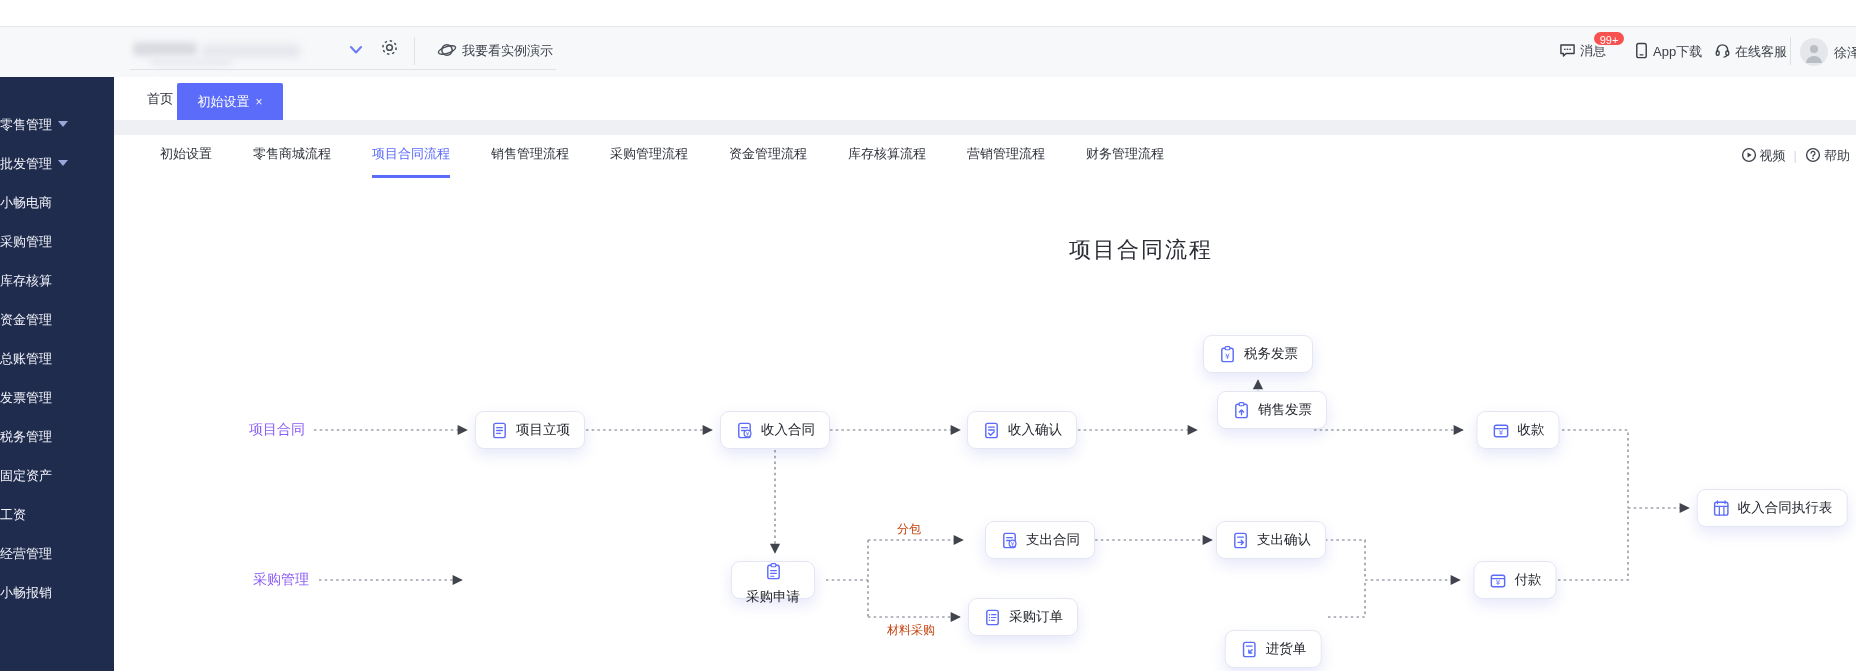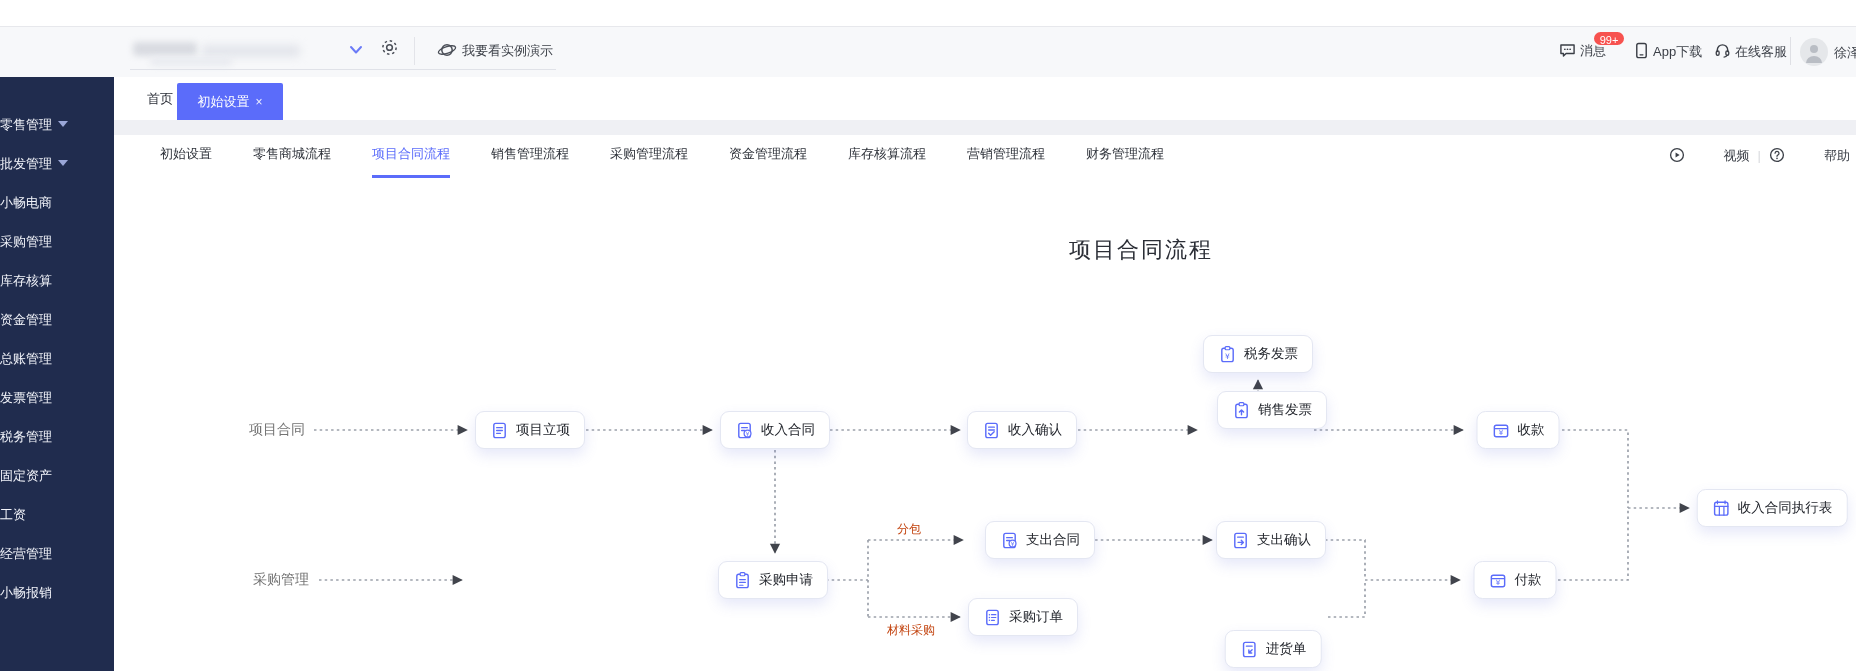--- a/index.html
+++ b/index.html
@@ -60,33 +60,33 @@
   .side-list { padding-top:28px; }
 
   
   .card { position:absolute; left:114px; top:135px; width:1742px; height:536px; background:#ffffff; }
   .flow-tabs { position:absolute; left:46px; top:10px; display:flex; gap:41px; }
   .flow-tab { font-size:13px; color:#2e323a; padding-bottom:12px; cursor:pointer; white-space:nowrap; }
   .flow-tab.active { color:#5b6cfa; border-bottom:3px solid #5b6cfa; }
   .tab-right { position:absolute; right:6px; top:12px; font-size:13px; color:#3c4048; white-space:nowrap; }
   .tab-right svg { vertical-align:-3px; margin-right:3px; }
   .tab-right .sep { color:#d8dade; margin:0 8px; }
-  .tab-right span.lbl { cursor:pointer;margin-left:36px; }
+  .tab-right span.lbl { cursor:pointer; }
 
   .diagram-title { position:absolute; left:827px; top:100px; width:400px; text-align:center;
     font-size:22px; color:#2b2e36; font-weight:500; letter-spacing:2px; }
 
   
   #edge-svg { position:absolute; left:0; top:0; width:1856px; height:671px; pointer-events:none; }
   .flow-node { position:absolute; transform:translate(-50%,-50%); height:38px; background:#fff;
     border:1px solid #e4e7f2; border-radius:9px; display:flex; align-items:center; gap:7px;
     padding:0 14px; font-size:13.5px; color:#23262d; white-space:nowrap; cursor:pointer;
     box-shadow:0 6px 14px rgba(99,113,216,.16); }
   .flow-node svg { flex:0 0 auto; }
-  .row-label { position:absolute; transform:translate(-50%,-50%); font-size:14px; color:#737373;
+  .row-label { position:absolute; transform:translate(-50%,-50%); font-size:14px; color:#8b5cf6;
     white-space:nowrap; }
   .edge-label { position:absolute; transform:translate(-50%,-50%); font-size:12px; color:#c2410c;
     white-space:nowrap; }
 </style>
 </head>
 <body>
 
 <div id="app">
 
   <div class="browser-strip"></div>
@@ -316,21 +316,21 @@
       <div class="flow-node" style="left: 1271px; top: 540px;">
         <span style="display: inline-flex;">
           <svg width="19" height="19" viewBox="0 0 20 20">
             <rect x="4" y="2.5" width="12" height="15" rx="2" fill="none" stroke="#5b6cfa" stroke-width="1.5"></rect>
             <path d="M7 6.5h6" stroke="#5b6cfa" stroke-width="1.4" stroke-linecap="round" fill="none"></path>
             <path d="M7.5 12h5.5M10.8 9.8L13 12l-2.2 2.2" stroke="#5b6cfa" stroke-width="1.5" stroke-linecap="round" stroke-linejoin="round" fill="none"></path>
           </svg>
         </span>
         <span>支出确认</span>
       </div>
-      <div class="flow-node" style="left: 773px; top: 580px;">
+      <div class="flow-node" style="left: 773px; top: 580px; flex-direction: column;">
         <span style="display: inline-flex;">
           <svg width="19" height="19" viewBox="0 0 20 20">
             <rect x="4" y="3.5" width="12" height="14" rx="2" fill="none" stroke="#5b6cfa" stroke-width="1.5"></rect>
             <rect x="7.5" y="1.8" width="5" height="3.2" rx="1" fill="#fff" stroke="#5b6cfa" stroke-width="1.3"></rect>
             <path d="M7 9h6M7 12h6M7 15h3.5" stroke="#5b6cfa" stroke-width="1.3" stroke-linecap="round" fill="none"></path>
           </svg>
         </span>
         <span>采购申请</span>
       </div>
       <div class="flow-node" style="left: 1023px; top: 617px;">

